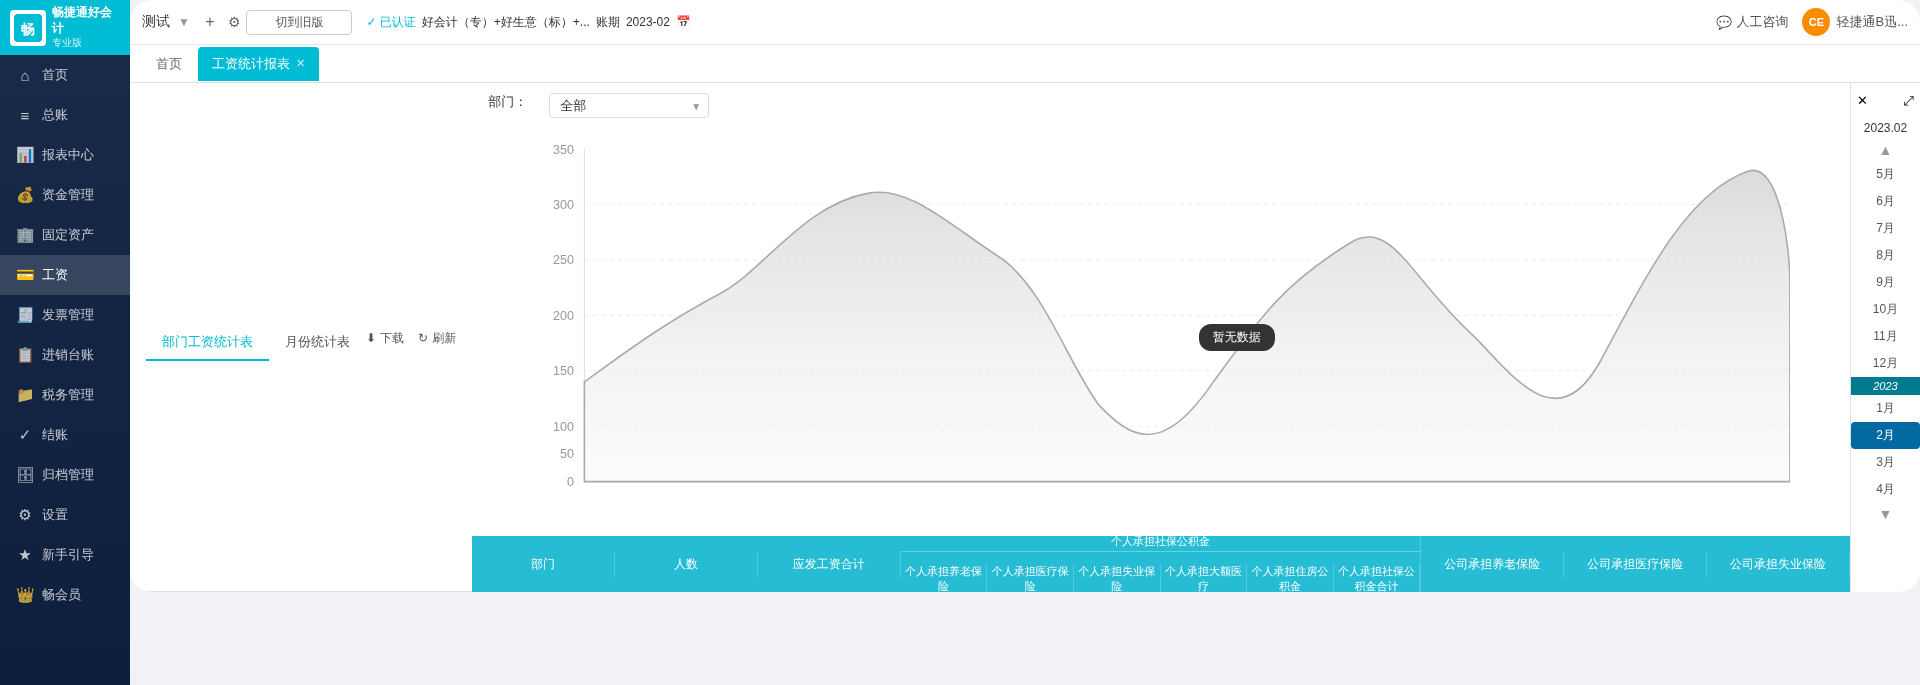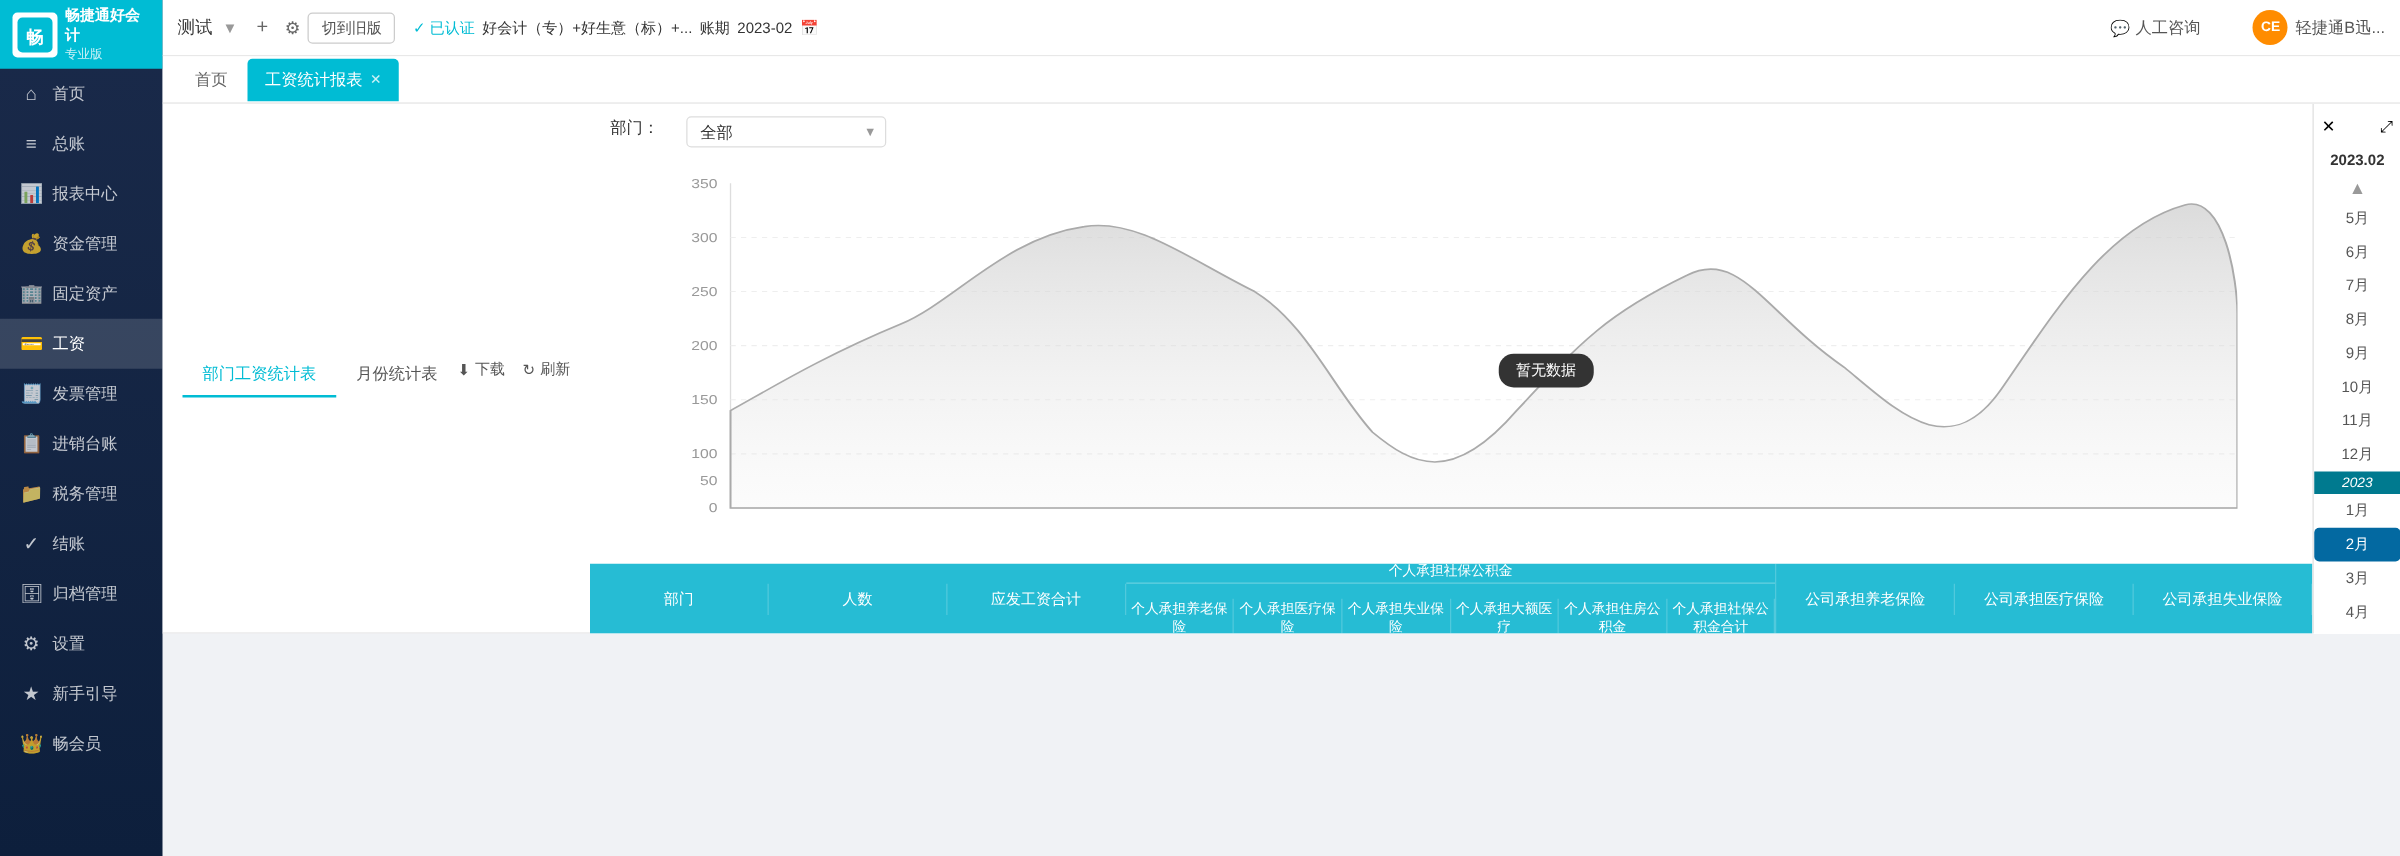--- a/index.html
+++ b/index.html
@@ -59,22 +59,23 @@
       font-size: 13px;
     }
     .sidebar-item.active { background: rgba(255,255,255,0.15); color: white; }
     .sidebar-item .icon { font-size: 15px; width: 18px; text-align: center; }
 
     
     .main {
       flex: 1;
       display: flex;
       flex-direction: column;
-      height: 507px;
+      height: 592px;
       overflow: hidden;
+      border-radius: 22px;
     }
 
     
     .header {
       background: white;
       height: 45px;
       display: flex;
       align-items: center;
       padding: 0 12px;
       border-bottom: 1px solid #e8e8e8;
@@ -107,21 +108,21 @@
       justify-content: center;
     }
     .header-btn-settings {
       color: #666;
       font-size: 14px;
       cursor: pointer;
     }
     .btn-switch {
       border: 1px solid #ccc;
       border-radius: 4px;
-      padding: 3px 10px;
+      padding: 3px 28px;
       font-size: 12px;
       color: #555;
       cursor: pointer;
       background: white;
     }
     .header-status {
       display: flex;
       align-items: center;
       gap: 6px;
       margin-left: 6px;
@@ -339,21 +340,21 @@
       display: flex;
       justify-content: space-between;
       width: 100%;
       padding: 4px 6px;
       margin-bottom: 4px;
     }
     .right-panel-date {
       font-size: 12px;
       color: #333;
       text-align: center;
-      font-weight: 700;
+      font-weight: 400;
       padding: 4px 6px;
       width: 100%;
     }
     .date-nav-btn {
       font-size: 14px;
       color: #999;
       cursor: pointer;
       text-align: center;
       padding: 3px;
     }
@@ -502,21 +503,21 @@
       <span>账期</span>
       <span>2023-02</span>
       <span>📅</span>
     </div>
     <div class="header-spacer"></div>
     <div class="header-right">
       <div class="consult-btn">
         <span>💬</span>
         <span>人工咨询</span>
       </div>
-      <div style="display:flex;align-items:center;gap:6px;margin-left:28px;">
+      <div style="display:flex;align-items:center;gap:6px;">
         <div class="user-avatar">
           <span>CE</span>
         </div>
         <span>轻捷通B迅...</span>
       </div>
     </div>
   </div>
 
   <div class="tab-bar">
     <div class="tab-item">

